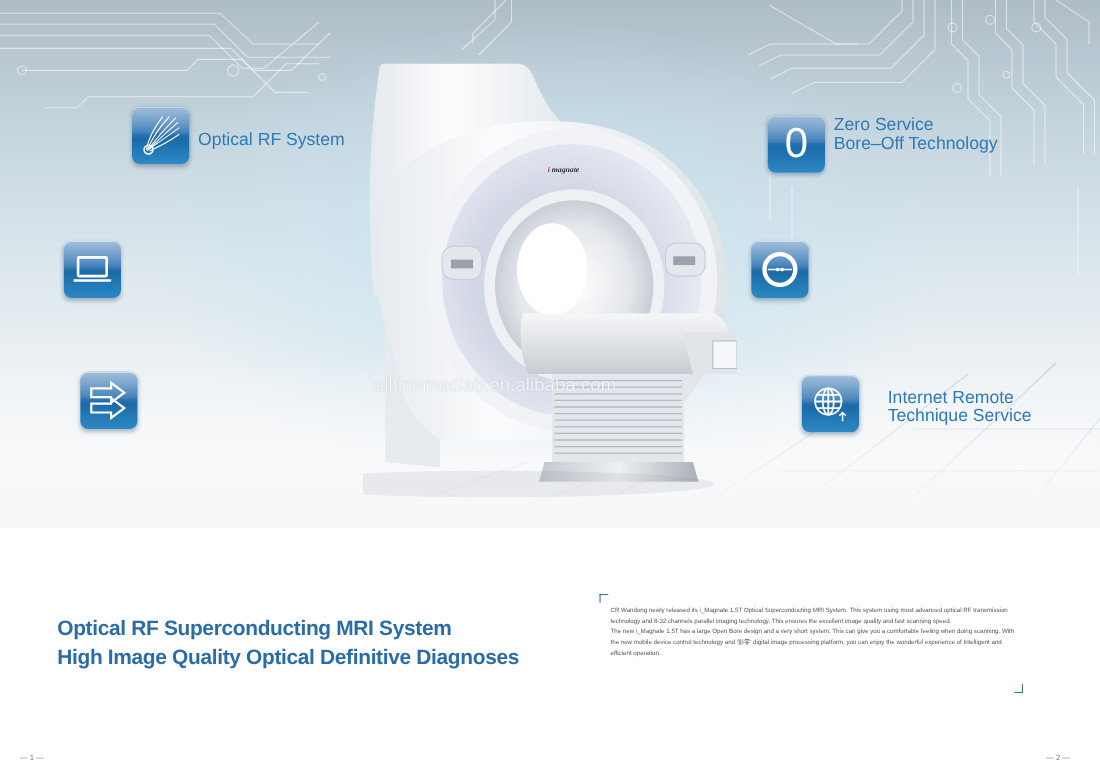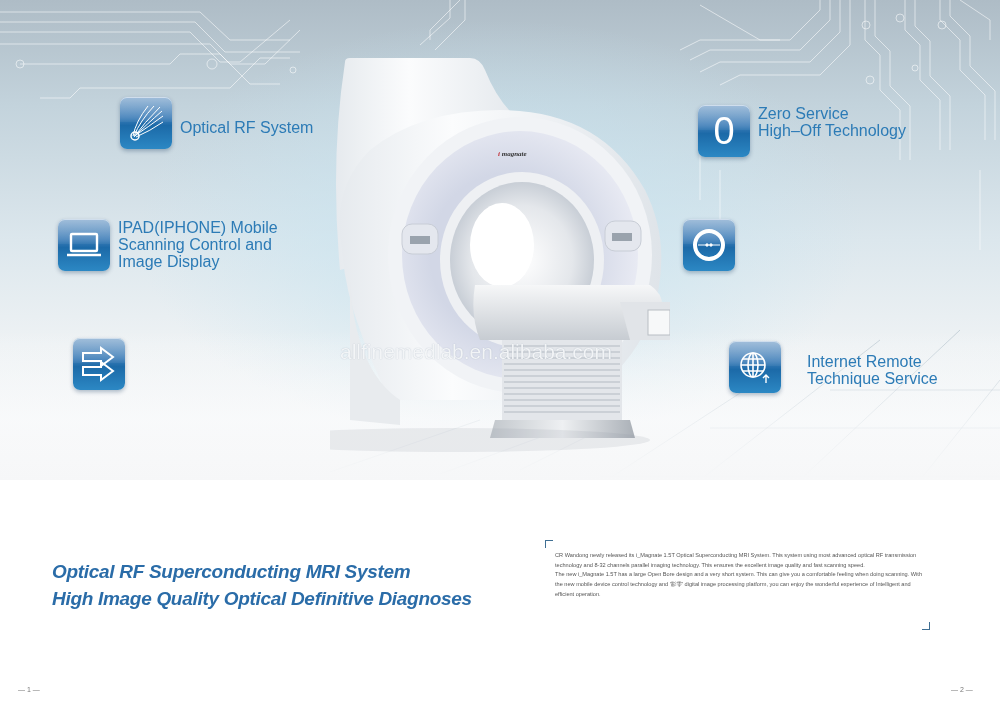--- a/index.html
+++ b/index.html
@@ -29,27 +29,27 @@
       content: ""; position: absolute; left: 0; top: 0; width: 100%; height: 48%;
       background: linear-gradient(180deg, rgba(255,255,255,0.35), rgba(255,255,255,0.05));
     }
     .f-icon svg { position: relative; z-index: 1; }
     .f-text { color: #2c7bb6; font-size: 16px; line-height: 17px; margin-left: 8px; }
     .f-text div { white-space: nowrap; }
 
     .mri { position: absolute; left: 330px; top: 40px; width: 340px; height: 420px; }
 
     .watermark {
-      position: absolute; left: 340px; top: 340px; font-size: 21px; color: rgba(255,255,255,0.85);
+      position: absolute; left: 340px; top: 340px; font-size: 17px; color: rgba(255,255,255,0.85);
       letter-spacing: 0px; text-shadow: 0 0 1px rgba(120,140,160,0.6); white-space: nowrap;
     }
 
     .headline {
       position: absolute; left: 52px; top: 558px; color: #2a6ca8; font-weight: bold;
-      font-size: 19px; line-height: 27px; letter-spacing: -0.3px; font-style: italic;
+      font-size: 19px; line-height: 27px; letter-spacing: -0.3px;
     }
     .desc-box { position: absolute; left: 545px; top: 540px; width: 385px; height: 90px; }
     .corner-tl { position: absolute; left: 0; top: 0; width: 8px; height: 8px; border-left: 1.5px solid #3f6f93; border-top: 1.5px solid #3f6f93; }
     .corner-br { position: absolute; right: 0; bottom: 0; width: 8px; height: 8px; border-right: 1.5px solid #3f6f93; border-bottom: 1.5px solid #3f6f93; }
     .desc { position: absolute; left: 10px; top: 11px; width: 370px; font-size: 5.6px; line-height: 9.7px; color: #555; }
     .desc p { margin: 0; }
 
     .page-num { position: absolute; top: 686px; font-size: 7px; color: #777; }
   </style>
 </head>
@@ -194,45 +194,40 @@
     </div>
   </div>
 
   <div class="feature" style="left:58px; top:219px;">
     <div class="f-icon">
       <svg width="38" height="30" viewBox="0 0 38 30" fill="none" stroke="#fff" stroke-width="2.4">
         <rect x="6" y="4" width="26" height="17" rx="1"></rect>
         <path d="M2 25 H36"></path>
       </svg>
     </div>
-    <div class="f-text">
-      <div>IPAD(IPHONE) Mobile</div>
-      <div>Scanning Control and</div>
-      <div>Image Display</div>
-    </div>
   </div>
 
   <div class="feature" style="left:73px; top:338px;">
     <div class="f-icon">
       <svg width="40" height="40" viewBox="0 0 40 40" fill="none" stroke="#fff" stroke-width="2">
         <path d="M4 9 H22 V4 L34 13 L22 22 V17 H4 Z"></path>
         <path d="M4 24 H22 V19 L34 28 L22 37 V32 H4 Z" transform="translate(0,-1)"></path>
       </svg>
     </div>
     <div class="f-text" style="margin-top:10px;">
     </div>
   </div>
 
   <div class="feature" style="left:698px; top:105px;">
     <div class="f-icon">
       <span style="position:relative; z-index:1; color:#fff; font-size:38px; font-family:'Liberation Sans',sans-serif;">0</span>
     </div>
     <div class="f-text">
       <div>Zero Service</div>
-      <div>High–Off Technology</div>
+      <div>Bore–Off Technology</div>
     </div>
   </div>
 
   <div class="feature" style="left:683px; top:219px;">
     <div class="f-icon">
       <svg width="40" height="40" viewBox="0 0 40 40" fill="none" stroke="#fff">
         <circle cx="20" cy="20" r="14" stroke-width="4"></circle>
         <path d="M9 20 H31" stroke-width="1.2"></path>
         <circle cx="18" cy="20" r="1.2" fill="#fff"></circle>
           <circle cx="22" cy="20" r="1.2" fill="#fff"></circle>

